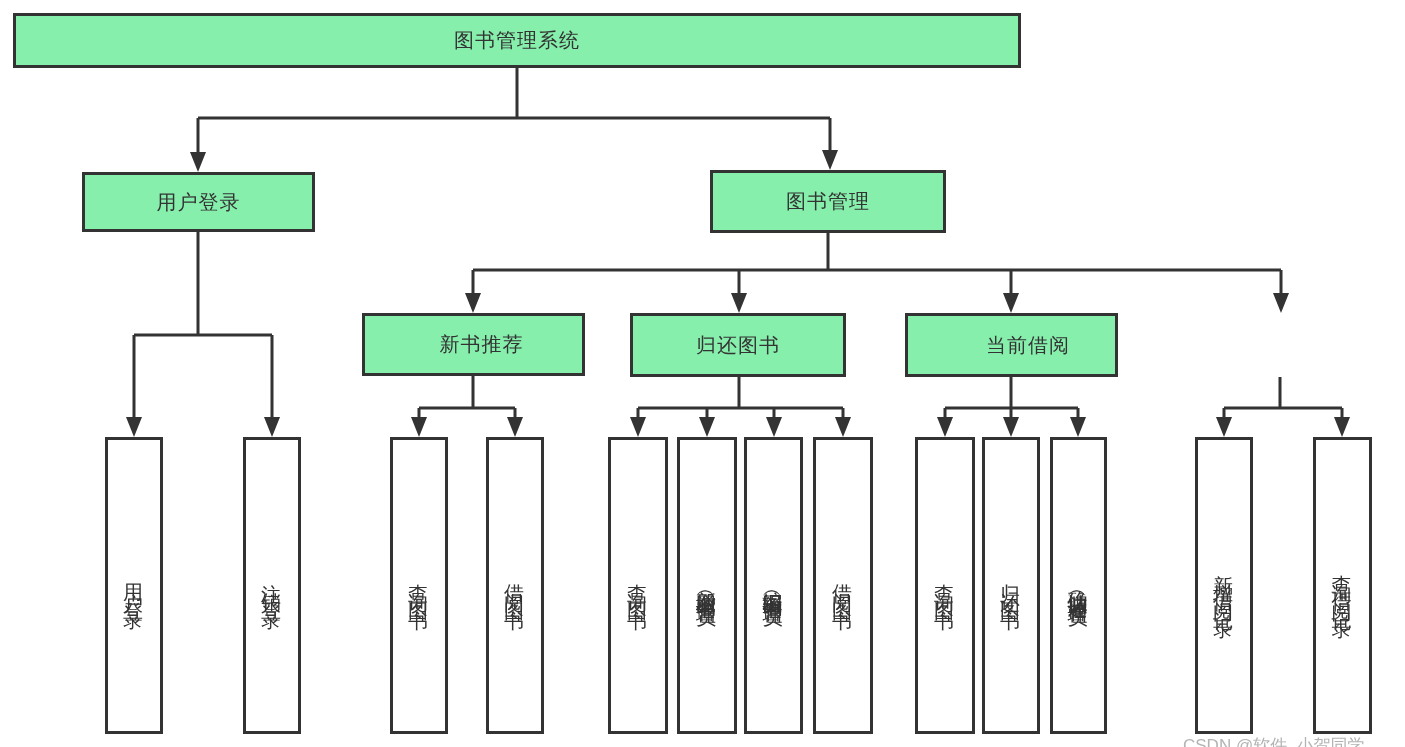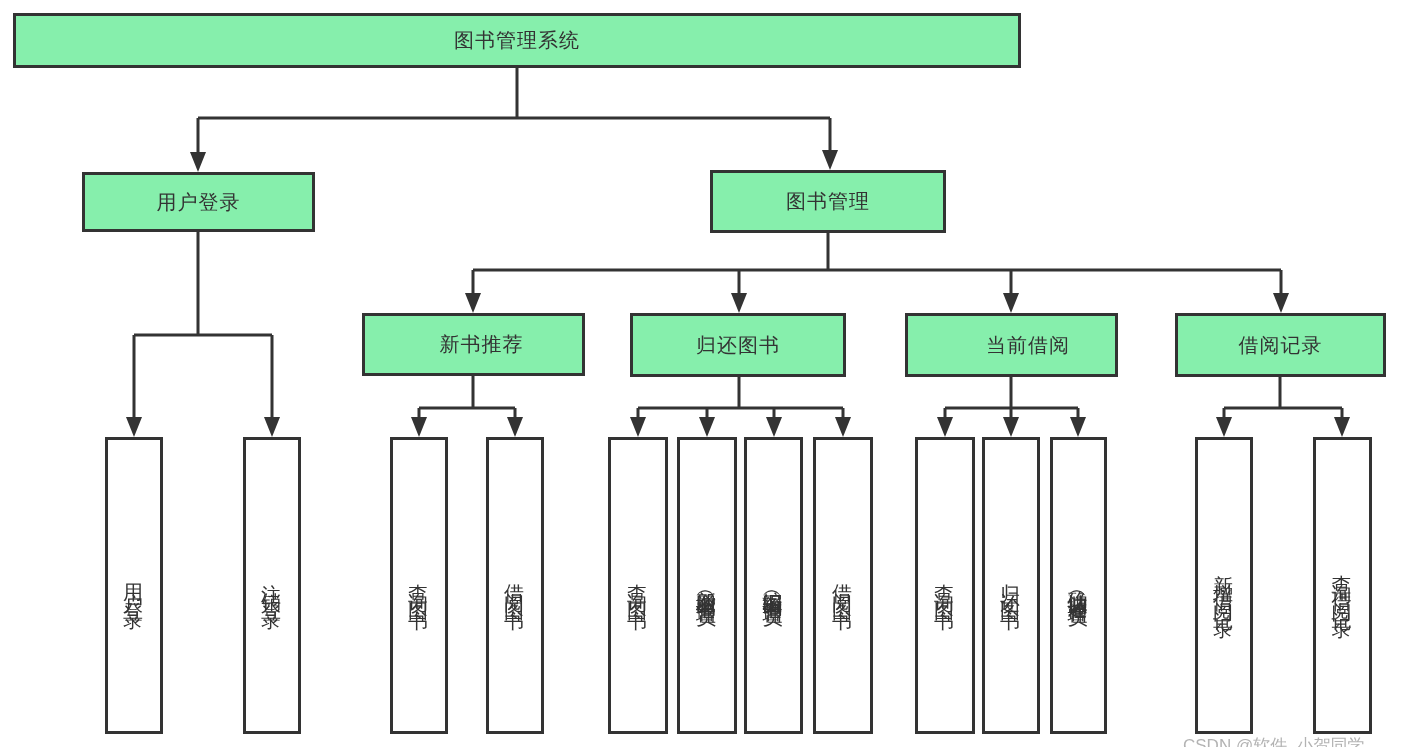--- a/index.html
+++ b/index.html
@@ -116,23 +116,20 @@
 
   <div class="box" style="left:362px; top:313px; width:223px; height:63px;padding-left:16px;">
     <span class="hlabel">新书推荐</span>
   </div>
   <div class="box" style="left:630px; top:313px; width:216px; height:64px;">
     <span class="hlabel">归还图书</span>
   </div>
   <div class="box" style="left:905px; top:313px; width:213px; height:64px;padding-left:33px;">
     <span class="hlabel">当前借阅</span>
   </div>
-  <div class="box" style="left:1175px; top:313px; width:211px; height:64px;">
-    <span class="hlabel">借阅记录</span>
-  </div>
 
   <div class="vbox" style="left:105px; width:58px;">
     <span class="vtext">用户登录</span>
   </div>
   <div class="vbox" style="left:243px; width:58px;">
     <span class="vtext">注销登录</span>
   </div>
 
   <div class="vbox" style="left:390px; width:58px;">
     <span class="vtext">查询图书</span>

